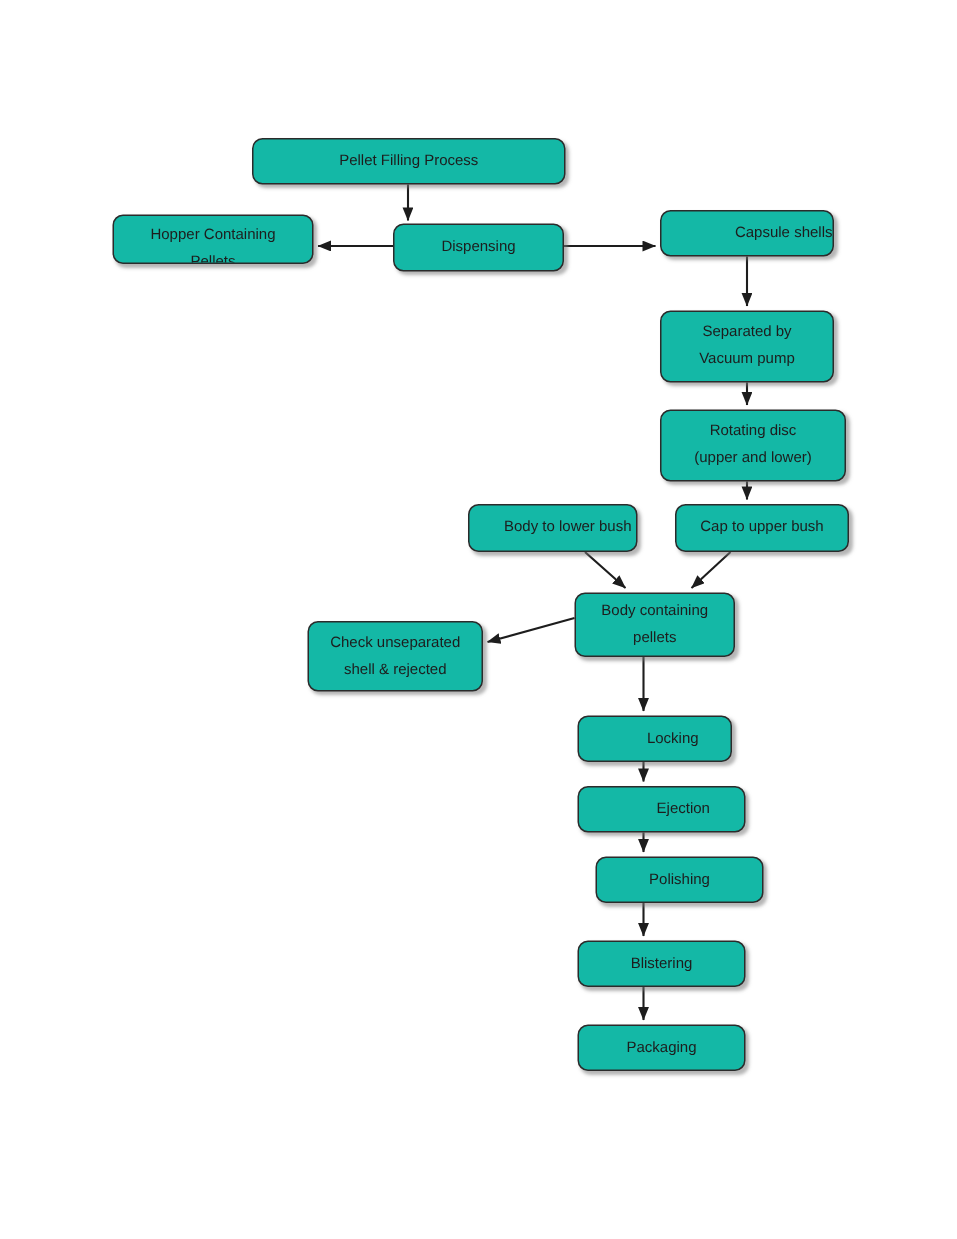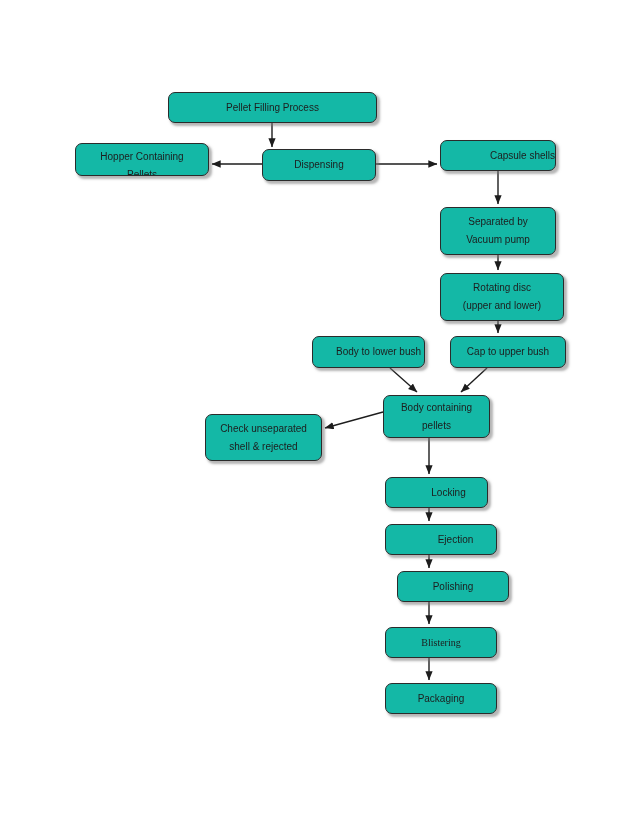--- a/index.html
+++ b/index.html
@@ -123,21 +123,21 @@
       </div>
       <div class="node" style="left: 385px; top: 477px; width: 103px; height: 31px; padding-left: 24px;">
         <span class="ln">Locking</span>
       </div>
       <div class="node" style="left: 385px; top: 524px; width: 112px; height: 31px; padding-left: 29px;">
         <span class="ln">Ejection</span>
       </div>
       <div class="node" style="left: 385px; top: 571px; width: 112px; height: 31px; margin-left: 12px;">
         <span class="ln">Polishing</span>
       </div>
-      <div class="node" style="left: 385px; top: 627px; width: 112px; height: 31px; font-family: Liberation Serif, serif;">
+      <div class="node" style="left: 385px; top: 627px; width: 112px; height: 31px;">
         <span class="ln">Blistering</span>
       </div>
       <div class="node" style="left: 385px; top: 683px; width: 112px; height: 31px;">
         <span class="ln">Packaging</span>
       </div>
     </div>
 
 </div>
 
 </body></html>

